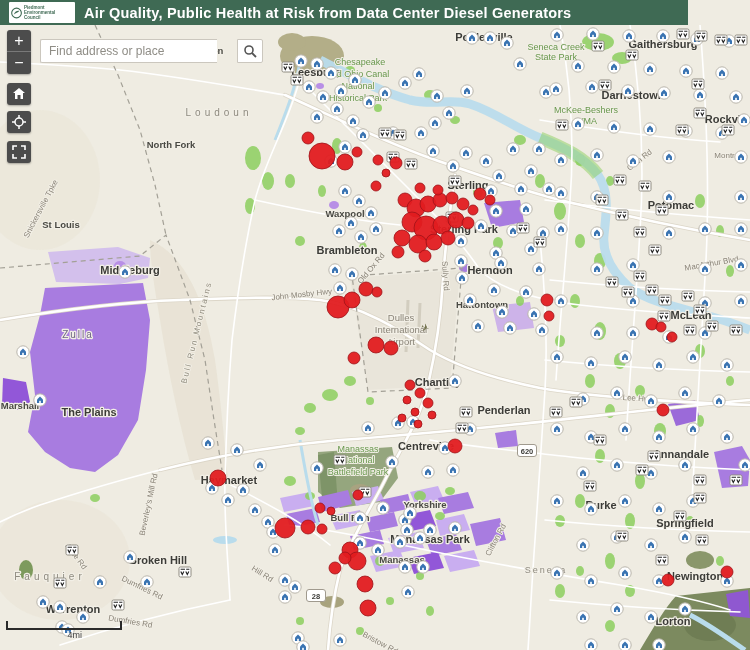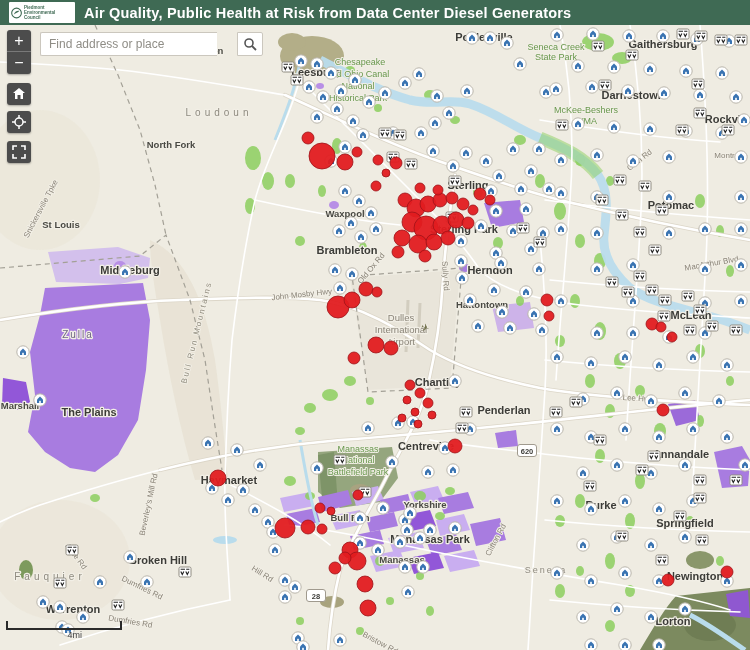--- a/index.html
+++ b/index.html
@@ -1,26 +1,26 @@
 <!DOCTYPE html>
 <html><head>
 <meta charset="utf-8">
 <style>
   html,body{margin:0;padding:0;background:#ddd;font-family:"Liberation Sans",sans-serif;}
   #app{position:relative;width:750px;height:650px;overflow:hidden;background:#efece2;}
   
-  #header{position:absolute;left:0;top:0;width:750px;height:25px;background:#3f6a54;display:flex;align-items:center;z-index:30;}
+  #header{position:absolute;left:0;top:0;width:688px;height:25px;background:#3f6a54;display:flex;align-items:center;z-index:30;}
   #logo-box{position:absolute;left:9px;top:2px;width:66px;height:21px;background:#fff;border-radius:1px;display:flex;align-items:center;padding:0 2px;box-sizing:border-box;}
   #logo-text{font-size:4.5px;line-height:5px;color:#3f6a54;font-weight:bold;margin-left:2px;}
   #header-title{color:#fff;font-size:14.5px;font-weight:bold;margin-left:84px;letter-spacing:.2px;white-space:nowrap;}
   
   #map{position:absolute;left:0;top:25px;width:750px;height:625px;}
   #basemap{position:absolute;left:0;top:0;}
   
-  #search-wrap{position:absolute;left:40px;top:7px;display:flex;z-index:20;gap:20px;}
+  #search-wrap{position:absolute;left:40px;top:14px;display:flex;z-index:20;gap:20px;}
   #search-input{width:160px;height:22px;border:1px solid #cbc7be;border-right:none;border-radius:2px 0 0 2px;font-size:12px;padding:0 8px;color:#444;outline:none;background:#fff;font-family:"Liberation Sans",sans-serif;}
   #search-input::placeholder{color:#8f8d86;}
   #search-btn{width:26px;height:24px;border:1px solid #cbc7be;border-radius:0 2px 2px 0;background:#fff;display:flex;align-items:center;justify-content:center;cursor:pointer;box-sizing:border-box;}
   
   .ctl{position:absolute;left:7px;width:24px;background:#4c4c4c;border-radius:3px;z-index:20;box-shadow:0 1px 2px rgba(0,0,0,.3);}
   .ctl button{display:block;width:24px;height:22px;background:none;border:none;color:#fff;font-size:16px;line-height:20px;cursor:pointer;padding:0;font-family:"Liberation Sans",sans-serif;}
   #zoom-widget{top:5px;}
   #zoom-widget button:first-child{border-bottom:1px solid rgba(255,255,255,.25);}
   #home-btn{top:58px;}#locate-btn{top:86px;}#fs-btn{top:116px;}
   .ctl svg{display:block;margin:4px auto;}

